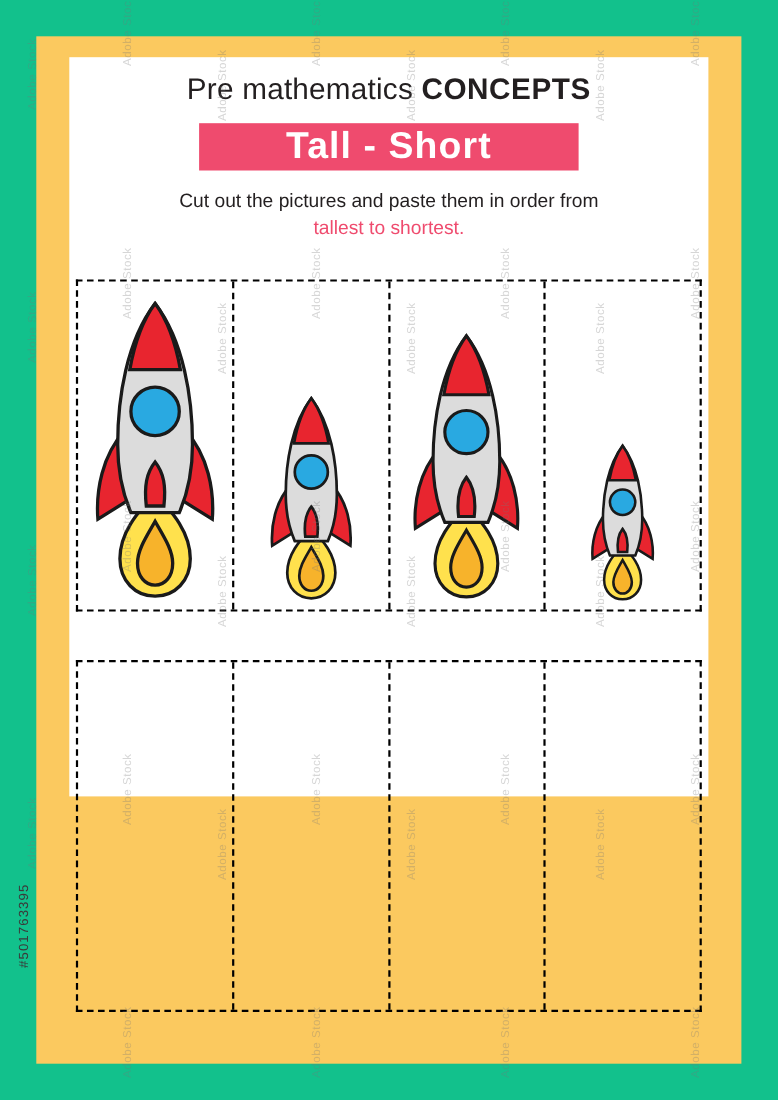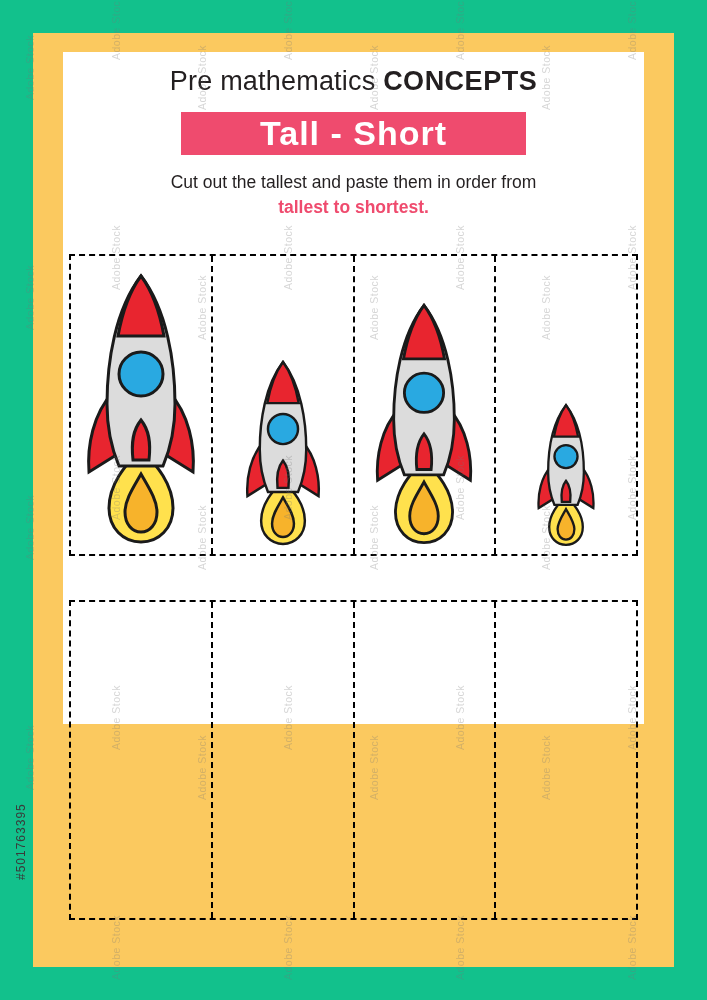--- a/index.html
+++ b/index.html
@@ -76,21 +76,21 @@
     position: absolute;
     left: 12px; top: 118px;
     width: 557px;
     text-align: center;
     font-size: 17.5px;
     color: #231f20;
     line-height: 25px;
   }
   .instruction .accent {
     color: #ef4b6e;
-    font-weight: 700;
+    font-weight: 400;
   }
 
   
   .strip {
     position: absolute;
     left: 6px;
     width: 569px;
     border: 2px dashed #000;
     box-sizing: border-box;
     display: flex;
@@ -155,21 +155,21 @@
     <div class="title">
       <span class="light">Pre mathematics</span>
       <span class="bold">CONCEPTS</span>
     </div>
 
     <div class="subtitle-bar">
       <span class="subtitle">Tall  -  Short</span>
     </div>
 
     <div class="instruction">
-      <span>Cut out the tallest and paste them in order from</span><br>
+      <span>Cut out the pictures and paste them in order from</span><br>
       <span class="accent">tallest to shortest.</span>
     </div>
 
     <div class="strip top">
 
       <div class="cell">
         <div class="rocket-wrap">
           <svg width="120" height="278" viewBox="0 0 120 278">
 
             <path d="M60 178 C 44 196 28 214 28 238 C 28 258 42 272 60 272 C 78 272 92 258 92 238 C 92 214 76 196 60 178 Z" fill="#ffe14d" stroke="#1a1a1a" stroke-width="3"></path>

